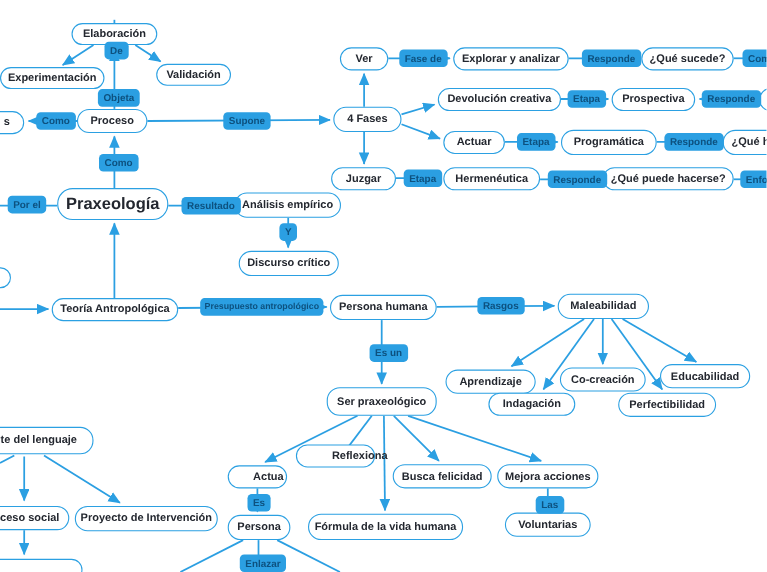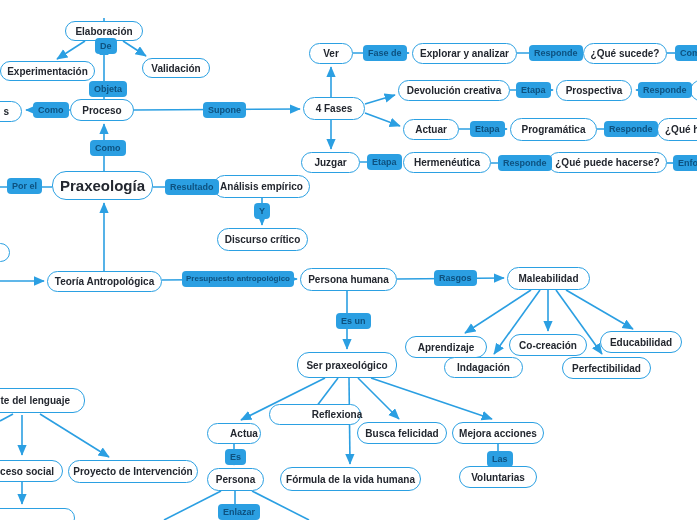--- a/index.html
+++ b/index.html
@@ -185,21 +185,21 @@
     </div>
   <div class="node cut-l" style="left:-40px;top:460px;width:103px;height:22px;padding-right:8px;">
       <span>roceso social</span>
     </div>
   <div class="node" style="left:68px;top:460px;width:130px;height:23px;">
       <span>Proyecto de Intervención</span>
     </div>
   <div class="node" style="left:207px;top:423px;width:54px;height:21px;padding-left:20px;">
       <span>Actua</span>
     </div>
-  <div class="node" style="left:269px;top:404px;width:92px;height:21px;padding-left:44px;">
+  <div class="node" style="left:269px;top:404px;width:72px;height:21px;padding-left:44px;">
       <span>Reflexiona</span>
     </div>
   <div class="node" style="left:357px;top:422px;width:90px;height:22px;">
       <span>Busca felicidad</span>
     </div>
   <div class="node" style="left:452px;top:422px;width:92px;height:22px;">
       <span>Mejora acciones</span>
     </div>
   <div class="node" style="left:207px;top:468px;width:57px;height:23px;">
       <span>Persona</span>

